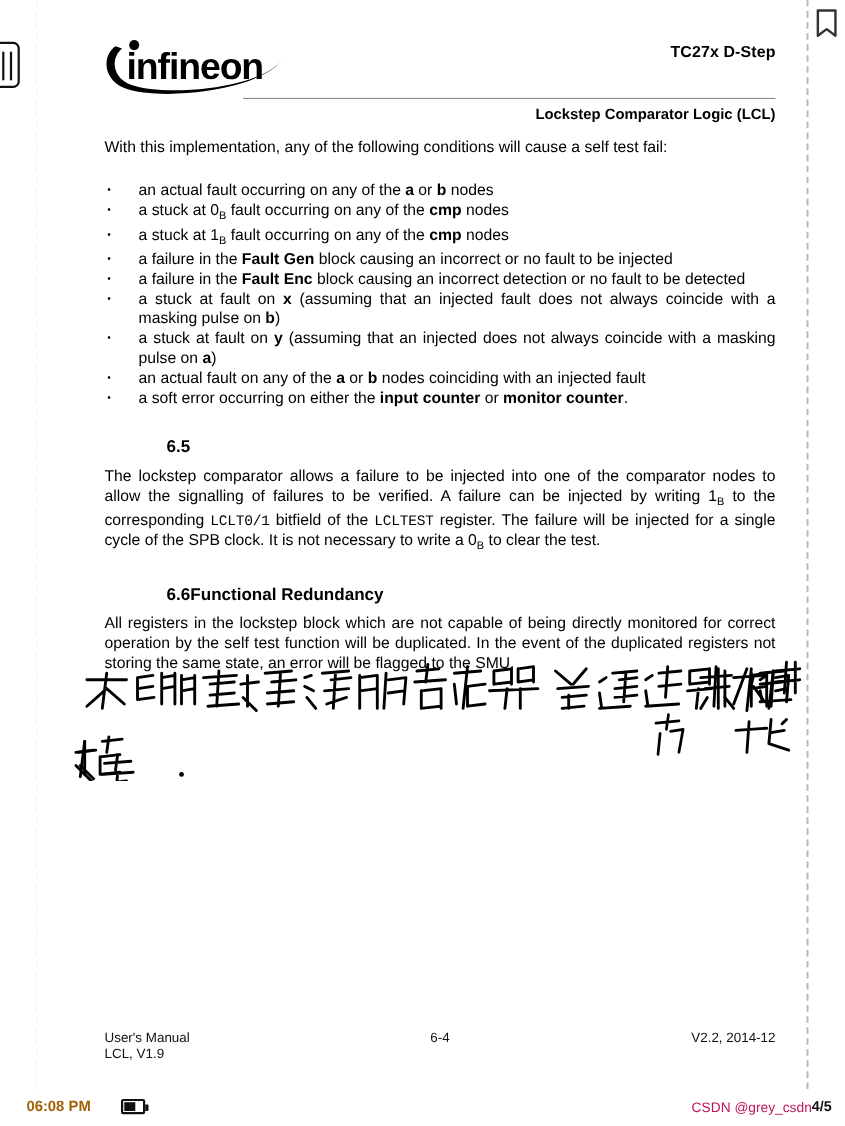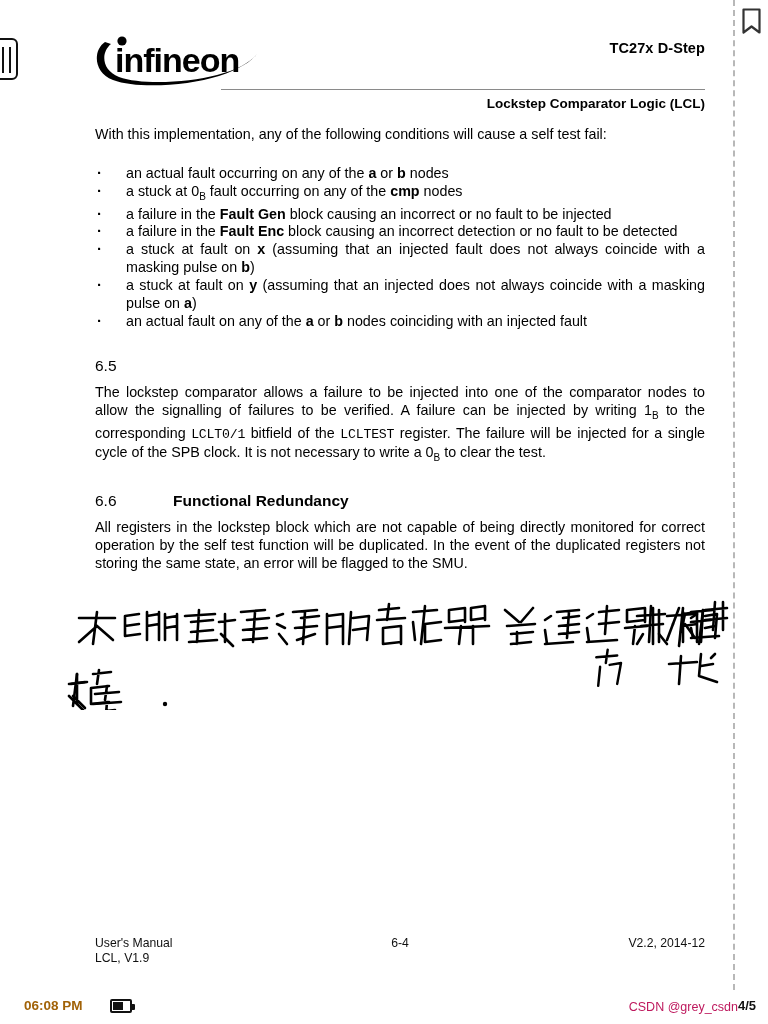--- a/index.html
+++ b/index.html
@@ -148,22 +148,23 @@
   .mono { font-family: "Liberation Mono", "DejaVu Sans Mono", monospace; font-size: 13.2px; letter-spacing: -0.2px; }
 
   .sec-head {
     display: flex;
     align-items: baseline;
     margin: 26px 0 9px 0;
   }
   .sec-num {
     width: 78px;
     font-size: 15.5px;
-    font-weight: normal;
+    font-weight: bold;
     flex: 0 0 78px;
+    text-align: right;
   }
   .sec-title {
     font-size: 15.5px;
     font-weight: bold;
   }
 
   
   .handwriting {
     position: absolute;
     left: 0;
@@ -286,25 +287,27 @@
       <div class="doc-subtitle">Lockstep Comparator Logic (LCL)</div>
     </div>
 
     <div class="body-area">
 
       <p class="para intro">With this implementation, any of the following conditions will cause a self test fail:</p>
 
       <ul class="bullets">
           <li>an actual fault occurring on any of the <b>a</b> or <b>b</b> nodes</li>
           <li>a stuck at 0<span class="sub">B</span> fault occurring on any of the <b>cmp</b> nodes</li>
+          <li>a stuck at 1<span class="sub">B</span> fault occurring on any of the <b>cmp</b> nodes</li>
           <li>a failure in the <b>Fault Gen</b> block causing an incorrect or no fault to be injected</li>
           <li class="justify-full">a failure in the <b>Fault Enc</b> block causing an incorrect detection or no fault to be detected</li>
           <li class="justify-full">a stuck at fault on <b>x</b> (assuming that an injected fault does not always coincide with a masking pulse on <b>b</b>)</li>
           <li class="justify-full">a stuck at fault on <b>y</b> (assuming that an injected does not always coincide with a masking pulse on <b>a</b>)</li>
           <li>an actual fault on any of the <b>a</b> or <b>b</b> nodes coinciding with an injected fault</li>
+          <li>a soft error occurring on either the <b>input counter</b> or <b>monitor counter</b>.</li>
         </ul>
 
       <div>
           <div class="sec-head">
             <div class="sec-num">6.5</div>
           </div>
           <p class="para">The lockstep comparator allows a failure to be injected into one of the comparator nodes to allow the signalling of failures to be verified. A failure can be injected by writing 1<span class="sub">B</span> to the corresponding <span class="mono">LCLT0/1</span> bitfield of the <span class="mono">LCLTEST</span> register. The failure will be injected for a single cycle of the SPB clock. It is not necessary to write a 0<span class="sub">B</span> to clear the test.</p>
           <div class="sec-head">
             <div class="sec-num">6.6</div>
             <div class="sec-title">Functional Redundancy</div>

